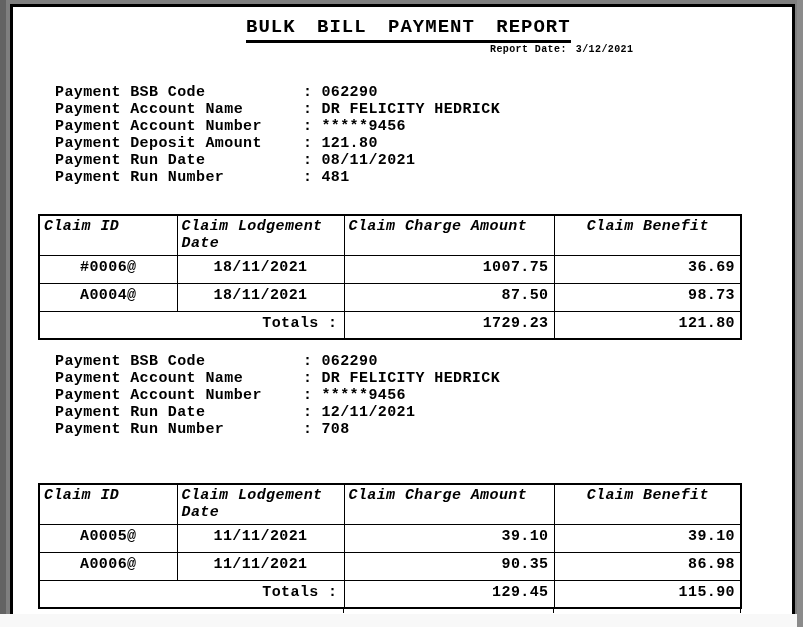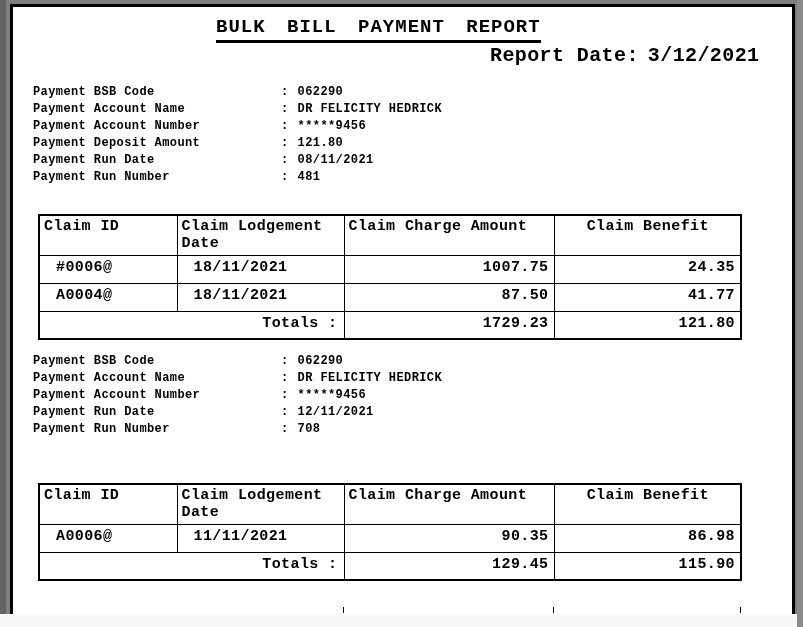--- a/index.html
+++ b/index.html
@@ -13,52 +13,52 @@
   .left-strip{ position:absolute; left:0; top:0; width:6px; height:614px; background:#636363; }
   .right-strip{ position:absolute; right:0; top:0; width:6px; height:627px; background:#8b8b8b; }
   .bottom-band{ position:absolute; left:0; top:614px; width:797px; height:13px; background:#f8f8f8; }
 
   .page {
     position:absolute; left:10px; top:4px; width:785px; height:640px;
     background:#ffffff; border:3px solid #000;
   }
 
   .report-title {
-    position:absolute; left:203px; top:9px;
+    position:absolute; left:233px; top:9px;
     font-size:19px; letter-spacing:1px; word-spacing:9px;
     border-bottom:3px solid #000; padding-bottom:2px; white-space:pre;
   }
   .report-date {
     position:absolute; left:477px; top:37px;
-    font-size:20px; letter-spacing:0.4px; white-space:pre;
+    font-size:10px; letter-spacing:0.4px; white-space:pre;
   }
   .report-date .val { margin-left:9px; }
 
-  .pblock { position:absolute; left:20px; font-size:12px; letter-spacing:0.4px; }
+  .pblock { position:absolute; left:42px; font-size:15px; letter-spacing:0.4px; }
   .pblock-1 { top:77px; }
   .pblock-2 { top:346px; }
   .pline { line-height:17px; white-space:pre; }
   .plabel { display:inline-block; width:248px; }
   .pvalue { margin-left:9px; }
 
   .ctable {
     position:absolute; left:25px;
     border-collapse:collapse; table-layout:fixed; width:702px;
     font-size:15px; letter-spacing:0.4px; font-weight:bold;
   }
   .ctable-1 { top:207px; }
   .ctable-2 { top:476px; }
   .ctable th, .ctable td { border:1px solid #000; vertical-align:top; overflow:hidden; }
   .ctable { border:2px solid #000; }
-  .ctable thead tr { height:40px; }
+  .ctable thead tr { height:40px;font-style:italic; }
   .ctable tbody tr { height:28px; }
   .ctable th { font-weight:bold; text-align:left; padding:2px 3px 0 4px; }
   .ctable th.center { text-align:center; }
   .ctable td { padding-top:3px; }
-  .ctable td.text { padding-left:16px; text-align:left; }
+  .ctable td.text { padding-left:0; text-align:center; }
   .ctable td.num  { padding-right:5px; text-align:right;margin-top:42px; }
   .ctable td.totals-label { padding-right:6px; text-align:right; }
 
   .stub { position:absolute; width:1px; height:6px; background:#000; }
   .stub-1 { left:330px; top:600px; }
   .stub-2 { left:540px; top:600px; }
   .stub-3 { left:727px; top:600px; }
 </style>
 </head>
 <body>
@@ -93,27 +93,27 @@
         <th>Claim Lodgement Date</th>
         <th>Claim Charge Amount</th>
         <th class="center">Claim Benefit</th>
       </tr>
     </thead>
     <tbody>
       <tr>
         <td class="text">#0006@</td>
         <td class="text">18/11/2021</td>
         <td class="num">1007.75</td>
-        <td class="num">24.35</td>
+        <td class="num">36.69</td>
       </tr>
       <tr>
         <td class="text">A0004@</td>
         <td class="text">18/11/2021</td>
         <td class="num">87.50</td>
-        <td class="num">41.77</td>
+        <td class="num">98.73</td>
       </tr>
       <tr>
         <td class="totals-label" colspan="2">Totals :</td>
         <td class="num">1729.23</td>
         <td class="num">121.80</td>
       </tr>
     </tbody>
   </table>
 
   <div class="pblock pblock-2">
@@ -134,20 +134,26 @@
     <thead>
       <tr>
         <th>Claim ID</th>
         <th>Claim Lodgement Date</th>
         <th>Claim Charge Amount</th>
         <th class="center">Claim Benefit</th>
       </tr>
     </thead>
     <tbody>
       <tr>
+        <td class="text">A0005@</td>
+        <td class="text">11/11/2021</td>
+        <td class="num">39.10</td>
+        <td class="num">39.10</td>
+      </tr>
+      <tr>
         <td class="text">A0006@</td>
         <td class="text">11/11/2021</td>
         <td class="num">90.35</td>
         <td class="num">86.98</td>
       </tr>
       <tr>
         <td class="totals-label" colspan="2">Totals :</td>
         <td class="num">129.45</td>
         <td class="num">115.90</td>
       </tr>

